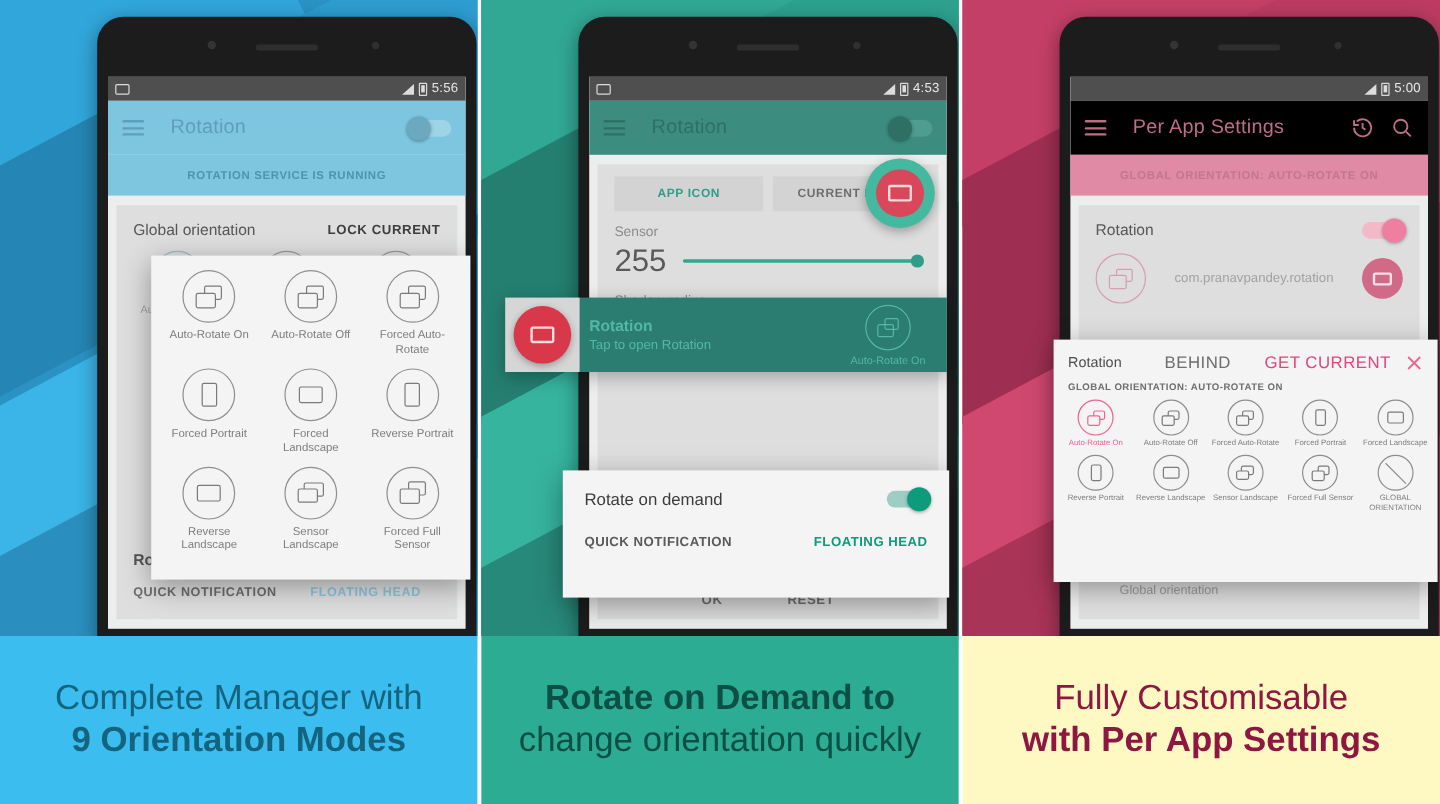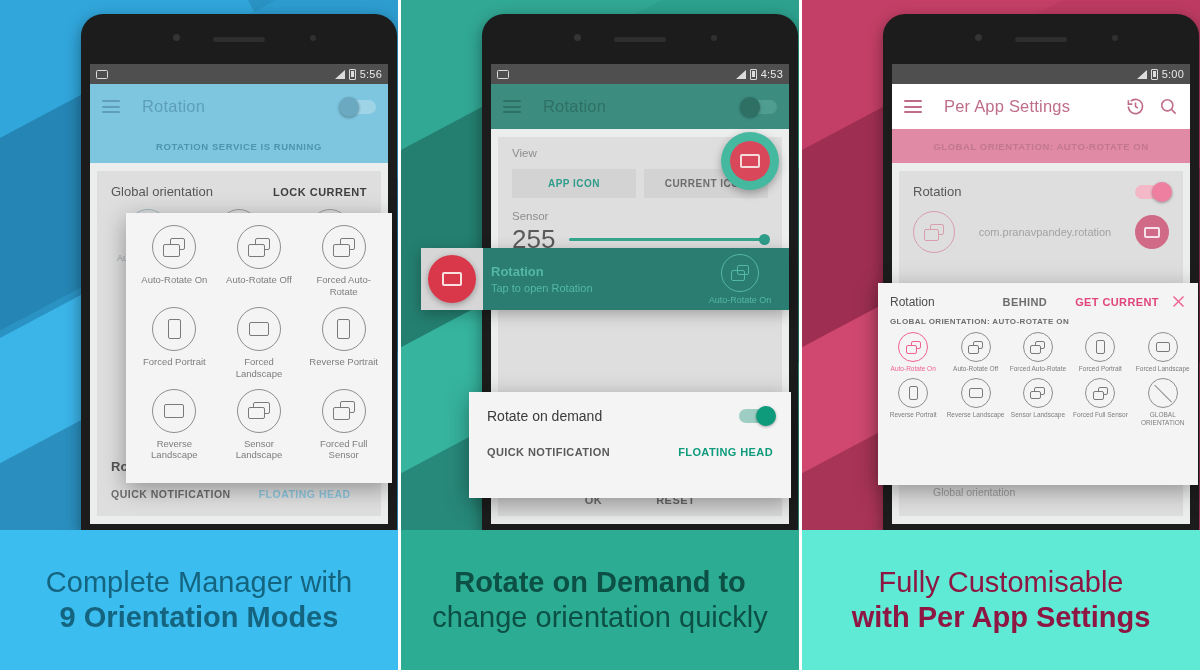--- a/index.html
+++ b/index.html
@@ -158,21 +158,21 @@
     display:flex; align-items:center; justify-content:center; }
   .globe { width:30px; height:30px; border-radius:50%;
     background:radial-gradient(circle at 35% 32%, #9fd8ee 0%, #5aa7cd 45%, #2d6f9e 100%); }
   .p3-togrow { display:flex; align-items:center; justify-content:space-between;
     padding:13px 14px 2px; }
   .p3-togrow .t { font-size:13px; color:#575757; }
 
   .d3 { left:76px; top:283px; width:320px; height:202px; padding:0; }
   .d3-head { display:flex; align-items:center; padding:11px 12px 0; }
   .d3-head .t { flex:1; font-size:12px; color:#4d4d4d; }
-  .d3-head .a { font-size:11px; font-weight:700; letter-spacing:.4px; margin-left:12px;padding-left:16px; }
+  .d3-head .a { font-size:14px; font-weight:400; letter-spacing:.4px; margin-left:12px;padding-left:16px; }
   .d3-sub { padding:8px 12px 0; font-size:8px; font-weight:700; letter-spacing:.4px;
     color:#6d6d6d; }
   .g5 { display:flex; flex-wrap:wrap; padding:6px 4px 0; }
   .g5 .cell { width:20%; display:flex; flex-direction:column; align-items:center;
     margin-bottom:5px; }
   .g5 .circ { width:30px; height:30px; border-radius:50%; border:1.4px solid #8e8e8e;
     display:flex; align-items:center; justify-content:center; }
   .g5 .lbl { margin-top:3px; font-size:6.5px; color:#7d7d7d; text-align:center;
     line-height:1.25; max-width:60px; }
   .g5 .cell.sel .circ { border-color:#f06292; color:#f06292; }
@@ -412,21 +412,20 @@
               <i></i>
             </div>
           <div class="appbar-title">Rotation</div>
           <div class="toggle" style="background:#4f9c90">
             <div class="kn" style="background:#2f7065; left:-3px; right:auto;"></div>
           </div>
         </div>
 
         <div class="content" style="height:calc(100% - 65px)">
           <div class="p2-sheet">
-            <div class="sheet-sub">View</div>
             <div class="seg">
               <div style="color:#2f9d8a">APP ICON</div>
               <div style="color:#6d6d6d">CURRENT ICON</div>
             </div>
             <div class="opac-lbl">Sensor</div>
             <div class="opac-row">
               <span class="opac-num">255</span>
               <div class="slider" style="background:#35a68f">
                 <div class="knob" style="background:#2f9d8a"></div>
               </div>
@@ -513,21 +512,21 @@
 
         <div class="statusbar">
           <div class="sb-left"></div>
           <div class="sb-right">
             <div class="sig"></div>
             <div class="batt"></div>
             <span class="sb-time">5:00</span>
           </div>
         </div>
 
-        <div class="appbar" style="background:#ffffff;color:#bf6d87">
+        <div class="appbar" style="background:#000000;color:#bf6d87">
           <div class="hamburger">
               <i></i>
               <i></i>
               <i></i>
             </div>
           <div class="appbar-title">Per App Settings</div>
           <div class="appbar-actions">
             <svg width="19" height="19" viewBox="0 0 24 24" fill="none" stroke="#bf6d87" stroke-width="2">
               <path d="M3 12a9 9 0 1 0 3-6.7"></path>
                 <polyline points="3 4 3 9 8 9"></polyline>
@@ -684,19 +683,19 @@
 
         <div class="cell">
           <div class="circ" style="position:relative">
             <div style="position:absolute;left:2px;top:50%;width:24px;height:1.4px;background:#8e8e8e;transform:rotate(45deg)"></div>
           </div>
           <div class="lbl">GLOBAL ORIENTATION</div>
         </div>
       </div>
     </div>
 
-    <div class="caption" style="background:#5eead4;color:#8d1642">
+    <div class="caption" style="background:#fef9c3;color:#8d1642">
       <div class="l1">Fully Customisable</div>
       <div class="l2 bold">with Per App Settings</div>
     </div>
   </div>
 
 </div>
 
 </body></html>

